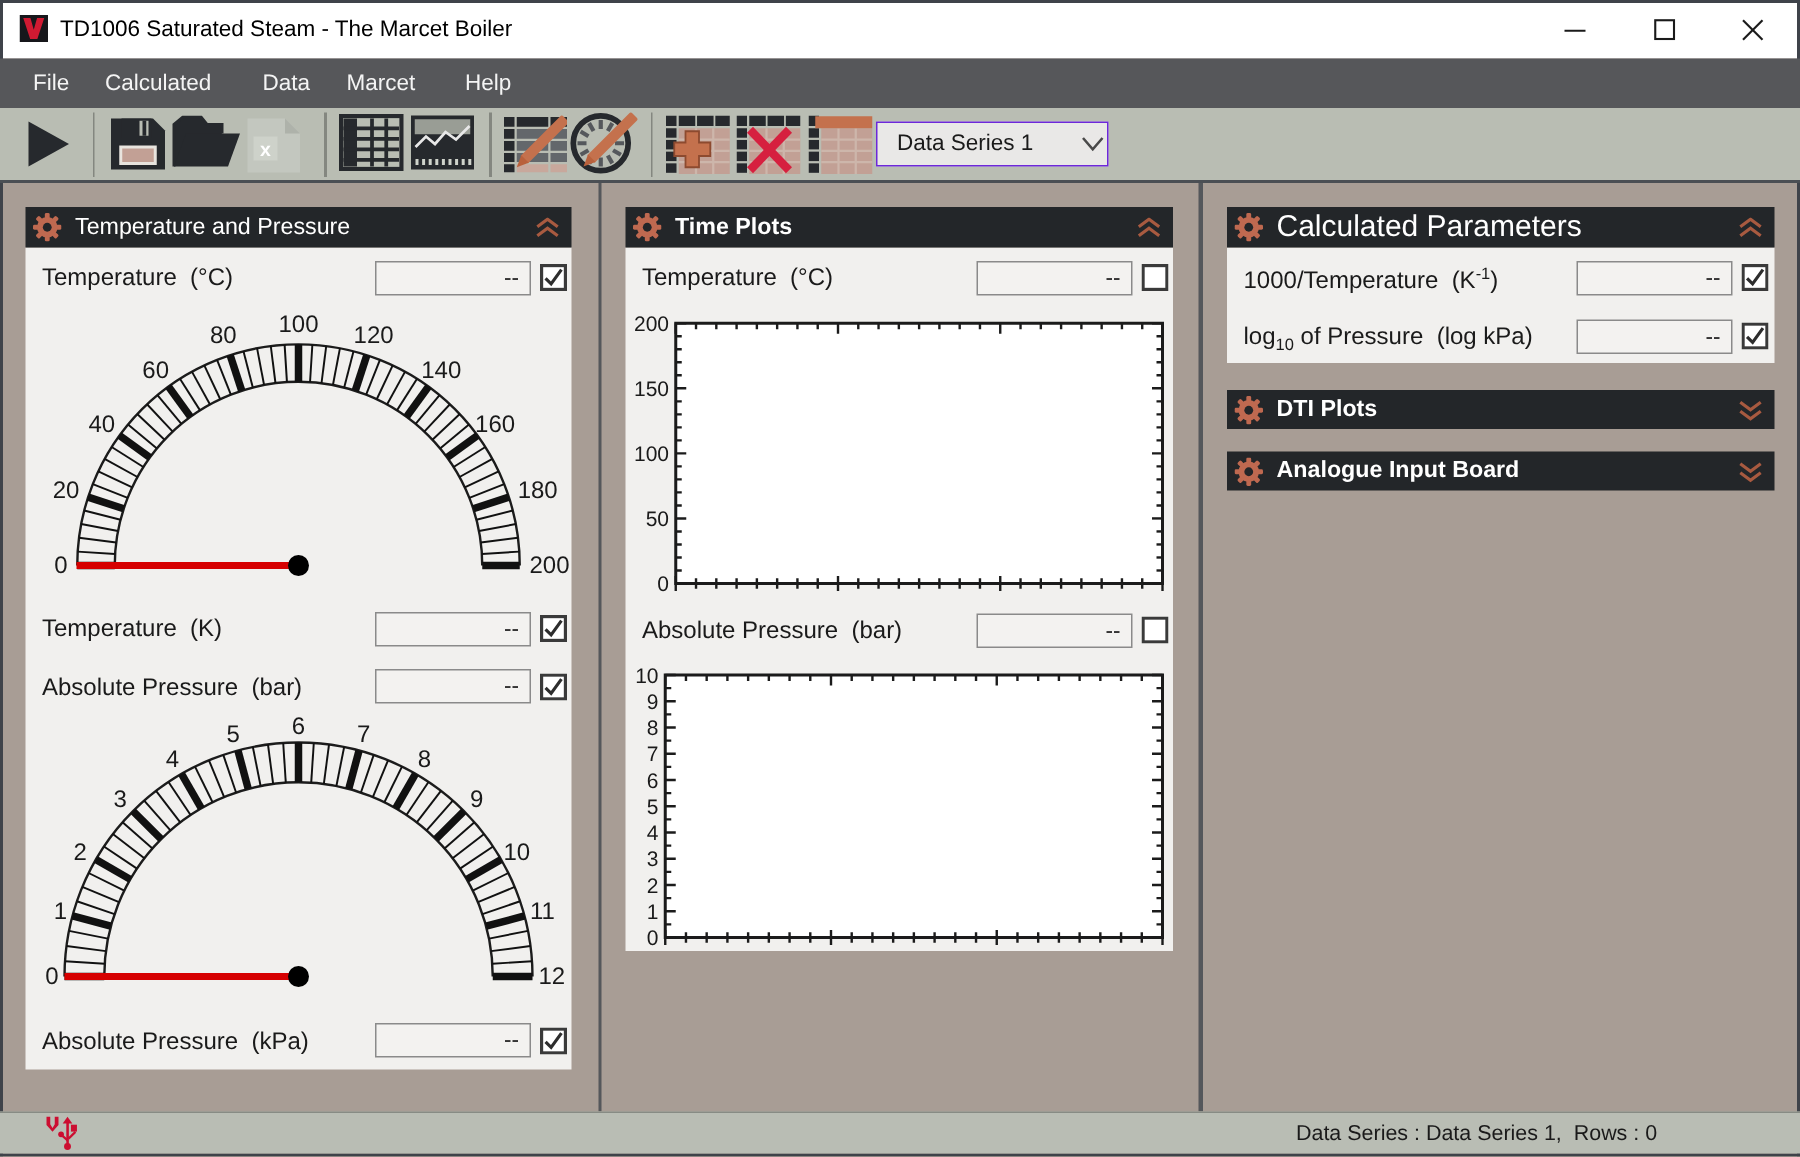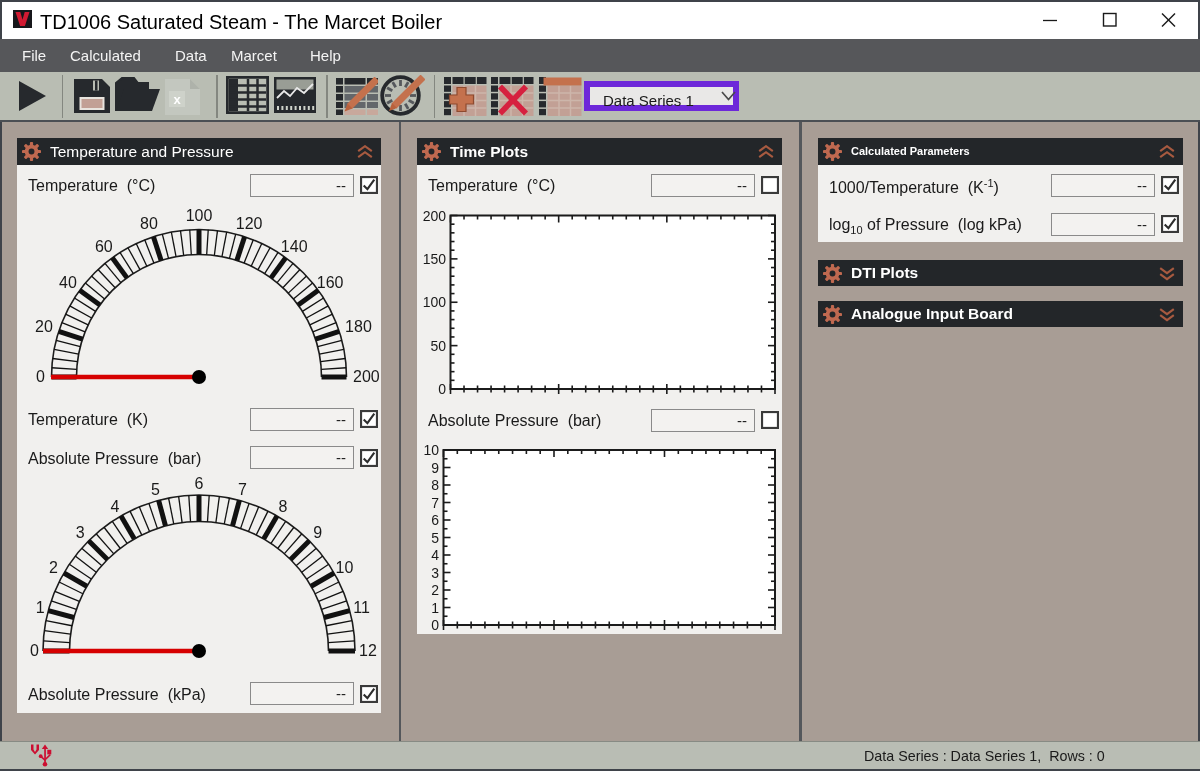--- a/index.html
+++ b/index.html
@@ -8,21 +8,21 @@
 
 <div class="abs" style="left:0;top:0;width:1200px;height:39px;background:#fff"></div>
 <div class="abs" style="left:0;top:0;width:1200px;height:2px;background:#3f434a"></div>
 <div class="abs" style="left:0;top:0;width:2px;height:771px;background:#3f434a"></div>
 <div class="abs" style="left:1198px;top:0;width:2px;height:771px;background:#3f434a"></div>
 <div class="abs" style="left:0;top:769px;width:1200px;height:2px;background:#3f434a"></div>
 <svg class="abs" style="left:13px;top:10px" width="19" height="18" viewBox="0 0 19 18">
     <rect width="19" height="18" fill="#17171b"></rect>
     <polygon points="2.5,2 7.3,2 9.5,9.8 11.7,2 16.5,2 11.9,16 7.1,16" fill="#d11a32"></polygon>
   </svg>
-<div class="abs" style="left:40px;top:11px;font-size:20px;color:#000">TD1006 Saturated Steam - The Marcet Boiler</div>
+<div class="abs" style="left:40px;top:11px;font-size:15px;color:#000">TD1006 Saturated Steam - The Marcet Boiler</div>
 <svg class="abs" style="left:1040px;top:12px" width="140" height="17" viewBox="0 0 140 17">
     <line x1="3" y1="8.5" x2="17" y2="8.5" stroke="#1a1a1a" stroke-width="1.3"></line>
     <rect x="63.5" y="1.5" width="12.5" height="12.5" fill="none" stroke="#1a1a1a" stroke-width="1.4"></rect>
     <line x1="122" y1="1.5" x2="135" y2="14.5" stroke="#1a1a1a" stroke-width="1.4"></line>
     <line x1="135" y1="1.5" x2="122" y2="14.5" stroke="#1a1a1a" stroke-width="1.4"></line>
   </svg>
 <div class="abs" style="left:0;top:39px;width:1200px;height:33px;background:#56575a"></div>
 <div class="abs" style="left:22px;top:47px;font-size:15px;color:#f4f4f4">File</div>
 <div class="abs" style="left:70px;top:47px;font-size:15px;color:#f4f4f4">Calculated</div>
 <div class="abs" style="left:175px;top:47px;font-size:15px;color:#f4f4f4">Data</div>
@@ -189,21 +189,21 @@
     </g>
     <g fill="#26292d">
       <rect x="0" y="0" width="7" height="7"></rect>
       <rect x="0" y="8.5" width="7" height="6.3"></rect>
       <rect x="0" y="16.3" width="7" height="6.3"></rect>
       <rect x="0" y="24.1" width="7" height="6.3"></rect>
       <rect x="0" y="31.9" width="7" height="6.3"></rect>
     </g>
     <rect x="4.5" y="0.5" width="38" height="8" fill="#c4714d"></rect>
   </svg>
-<div class="abs" style="left:584px;top:81px;width:155px;height:30px;background:#e9e8e7;border:6px solid #6d28d9;font-size:15px;color:#1a1a1a;line-height:28px;padding-left:13px">Data Series 1</div>
+<div class="abs" style="left:584px;top:81px;width:155px;height:30px;background:#e9e8e7;border:1px solid #6d28d9;font-size:15px;color:#1a1a1a;line-height:28px;padding-left:13px">Data Series 1</div>
 <svg class="abs" style="left:721px;top:91px" width="15" height="10" viewBox="0 0 15 10">
     <path d="M1,1 L7.5,8.5 L14,1" fill="none" stroke="#4a4a4a" stroke-width="1.7"></path>
   </svg>
 <div class="abs" style="left:398.5px;top:122px;width:2.5px;height:619px;background:#54575b"></div>
 <div class="abs" style="left:799px;top:122px;width:2.5px;height:619px;background:#54575b"></div>
 <div class="abs" style="left:17px;top:165px;width:364px;height:548px;background:#f1f0ee"></div>
 <div style="position:absolute;left:17px;top:138px;width:364px;height:27px;background:#232629"></div>
 <svg style="position:absolute;left:22px;top:142px" width="19" height="19" viewBox="0 0 19 19">
     <rect x="7.88" y="0" width="3.23" height="5.13" rx="0.95" transform="rotate(0 9.5 9.5)" fill="#bf6950"></rect>
     <rect x="7.88" y="0" width="3.23" height="5.13" rx="0.95" transform="rotate(45 9.5 9.5)" fill="#bf6950"></rect>
@@ -623,21 +623,21 @@
     <rect x="7.88" y="0" width="3.23" height="5.13" rx="0.95" transform="rotate(45 9.5 9.5)" fill="#bf6950"></rect>
     <rect x="7.88" y="0" width="3.23" height="5.13" rx="0.95" transform="rotate(90 9.5 9.5)" fill="#bf6950"></rect>
     <rect x="7.88" y="0" width="3.23" height="5.13" rx="0.95" transform="rotate(135 9.5 9.5)" fill="#bf6950"></rect>
     <rect x="7.88" y="0" width="3.23" height="5.13" rx="0.95" transform="rotate(180 9.5 9.5)" fill="#bf6950"></rect>
     <rect x="7.88" y="0" width="3.23" height="5.13" rx="0.95" transform="rotate(225 9.5 9.5)" fill="#bf6950"></rect>
     <rect x="7.88" y="0" width="3.23" height="5.13" rx="0.95" transform="rotate(270 9.5 9.5)" fill="#bf6950"></rect>
     <rect x="7.88" y="0" width="3.23" height="5.13" rx="0.95" transform="rotate(315 9.5 9.5)" fill="#bf6950"></rect>
     <circle cx="9.5" cy="9.5" r="6.84" fill="#bf6950"></circle>
     <circle cx="9.5" cy="9.5" r="2.94" fill="#232629"></circle>
   </svg>
-<div style="position:absolute;left:851px;top:138px;width:305px;height:27px;line-height:27px;font-size:11px;font-weight:bold;color:#fff">Calculated Parameters</div>
+<div style="position:absolute;left:851px;top:138px;width:305px;height:27px;line-height:27px;font-size:20px;font-weight:normal;color:#fff">Calculated Parameters</div>
 <svg style="position:absolute;left:1159px;top:145px" width="16" height="14" viewBox="0 0 16 14">
     <path d="M1.2,6.2 L8,1.2 L14.8,6.2" fill="none" stroke="#a85a40" stroke-width="2.1"></path>
     <path d="M1.2,12.2 L8,7.2 L14.8,12.2" fill="none" stroke="#a85a40" stroke-width="2.1"></path>
   </svg>
 <div class="abs" style="left:829px;top:177px;font-size:16px;color:#1a1a1a">1000/Temperature&nbsp; (K<sup style="font-size:11px">-1</sup>)</div>
 <div style="position:absolute;left:1051px;top:174px;width:104px;height:23px;background:#f3f2f0;border:1px solid #8a8a8a;box-sizing:border-box;font-size:15px;color:#222;text-align:right;line-height:21px;padding-right:7px">--</div>
 <svg style="position:absolute;left:1161px;top:176px" width="18" height="18" viewBox="0 0 17 17">
     <rect x="1" y="1" width="15" height="15" fill="#fff" stroke="#3a3a3a" stroke-width="2"></rect>
     <path d="M3.5,9 L7,12.5 L13.5,3.5" fill="none" stroke="#2d2d2d" stroke-width="2"></path>
   </svg>

